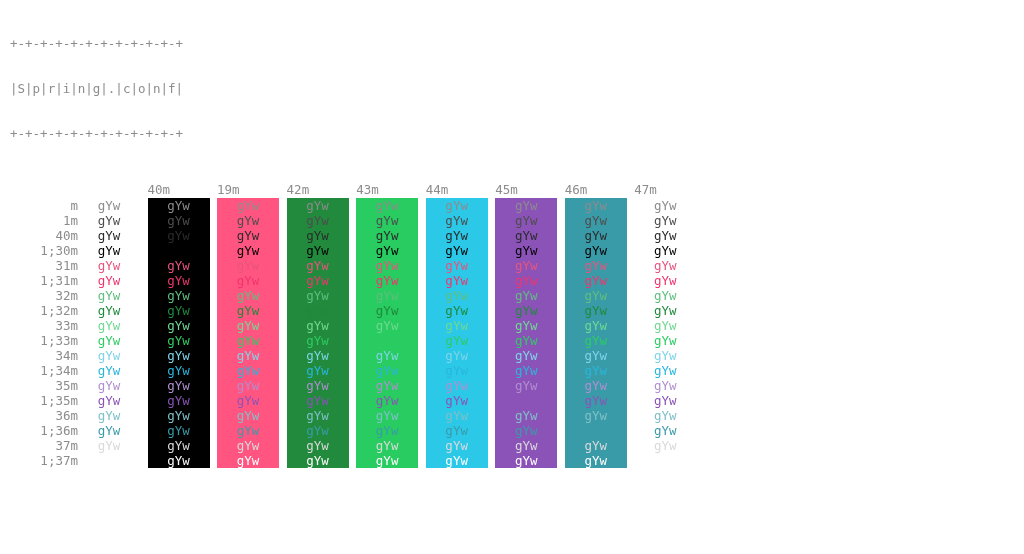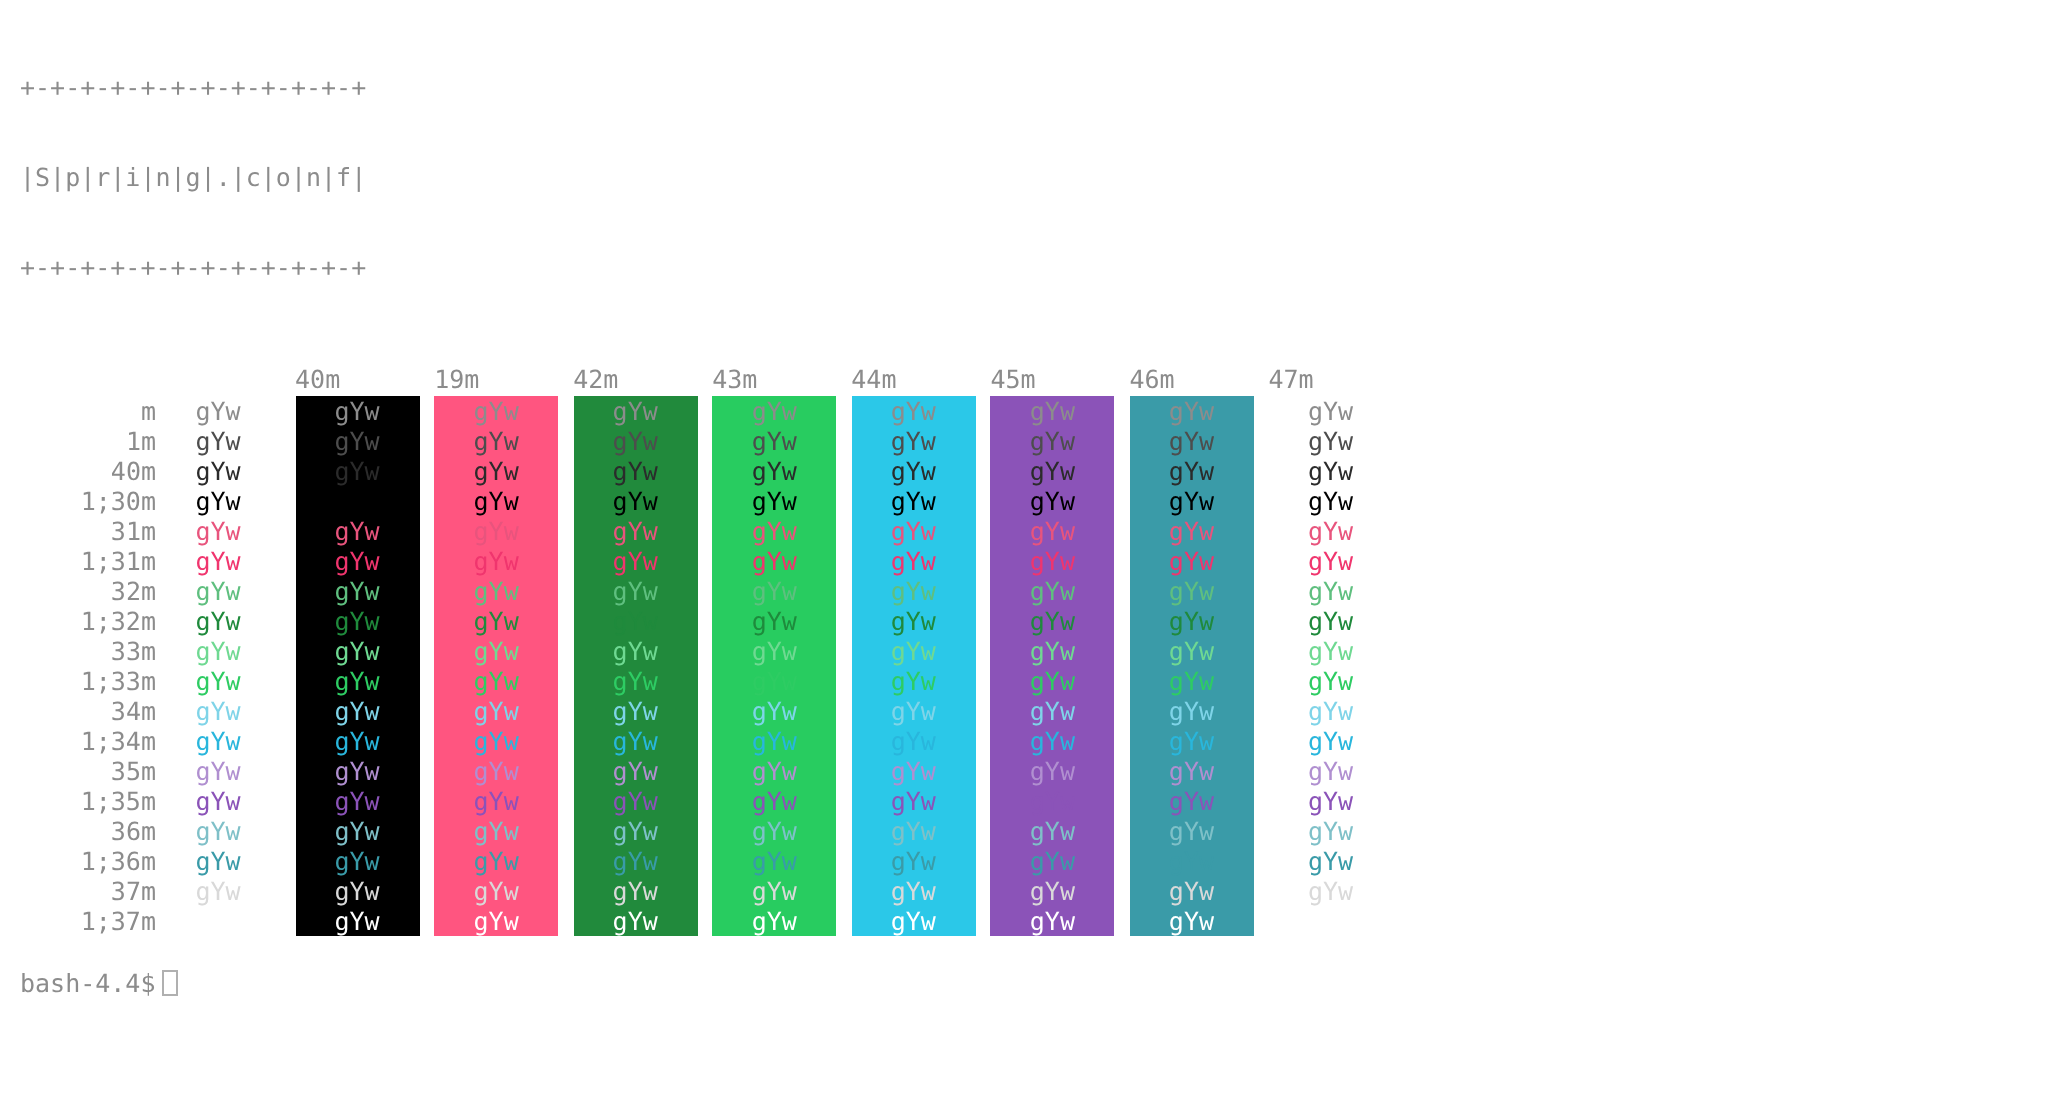--- a/index.html
+++ b/index.html
@@ -482,15 +482,14 @@
           <td class="gap" style="width: 5px;">&nbsp;</td>
           <td class="cell bold" style="color: rgb(255, 255, 255); background-color: rgb(139, 83, 184);">gYw</td>
           <td class="gap" style="width: 5px;">&nbsp;</td>
           <td class="cell bold" style="color: rgb(255, 255, 255); background-color: rgb(58, 155, 168);">gYw</td>
           <td class="gap" style="width: 5px;">&nbsp;</td>
           <td class="cell bold" style="color: rgb(255, 255, 255); background-color: rgb(255, 255, 255);">gYw</td>
         </tr>
       </tbody>
   </table>
 
-  <div class="prompt"><span>bash-4.4$</span><span class="cursor"></span></div>
 
 </div>
 
 </body></html>

